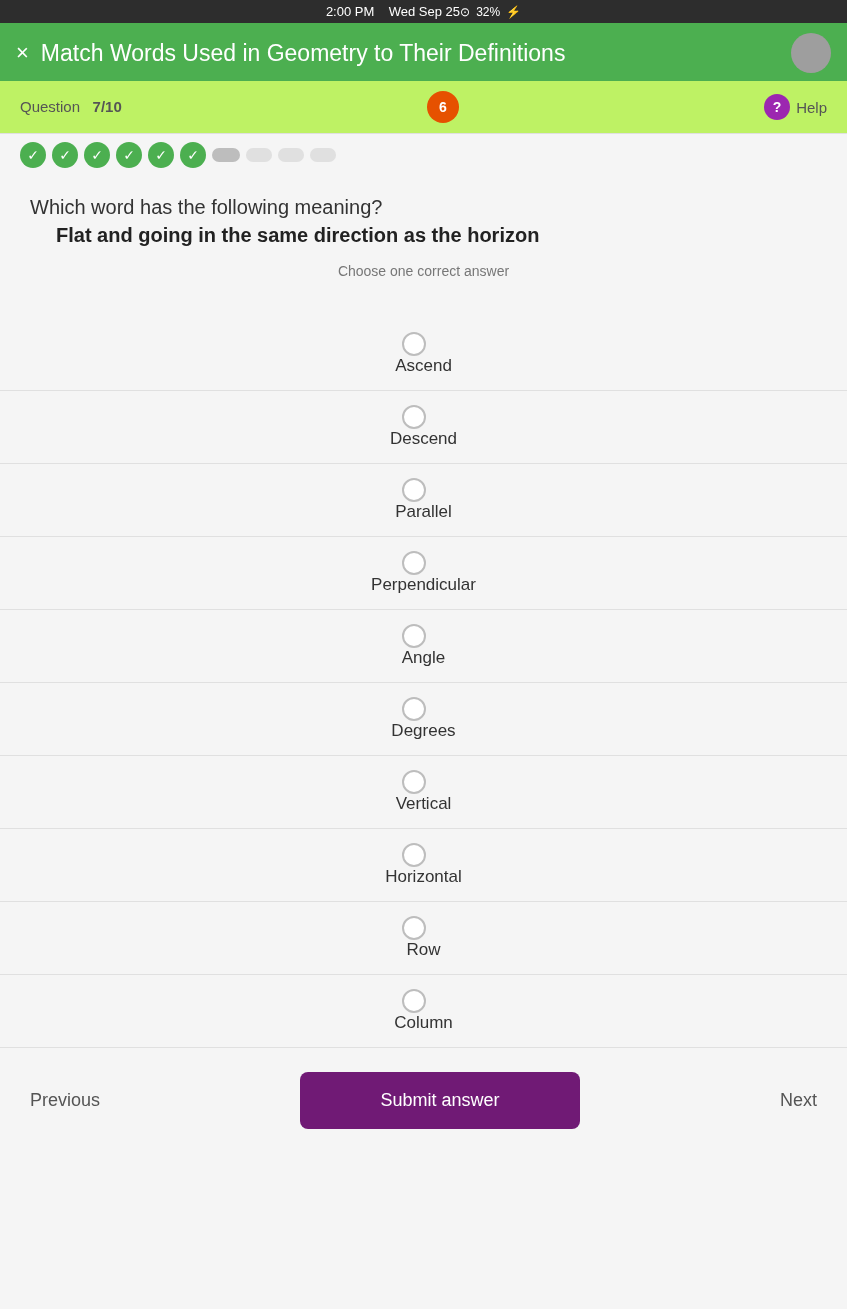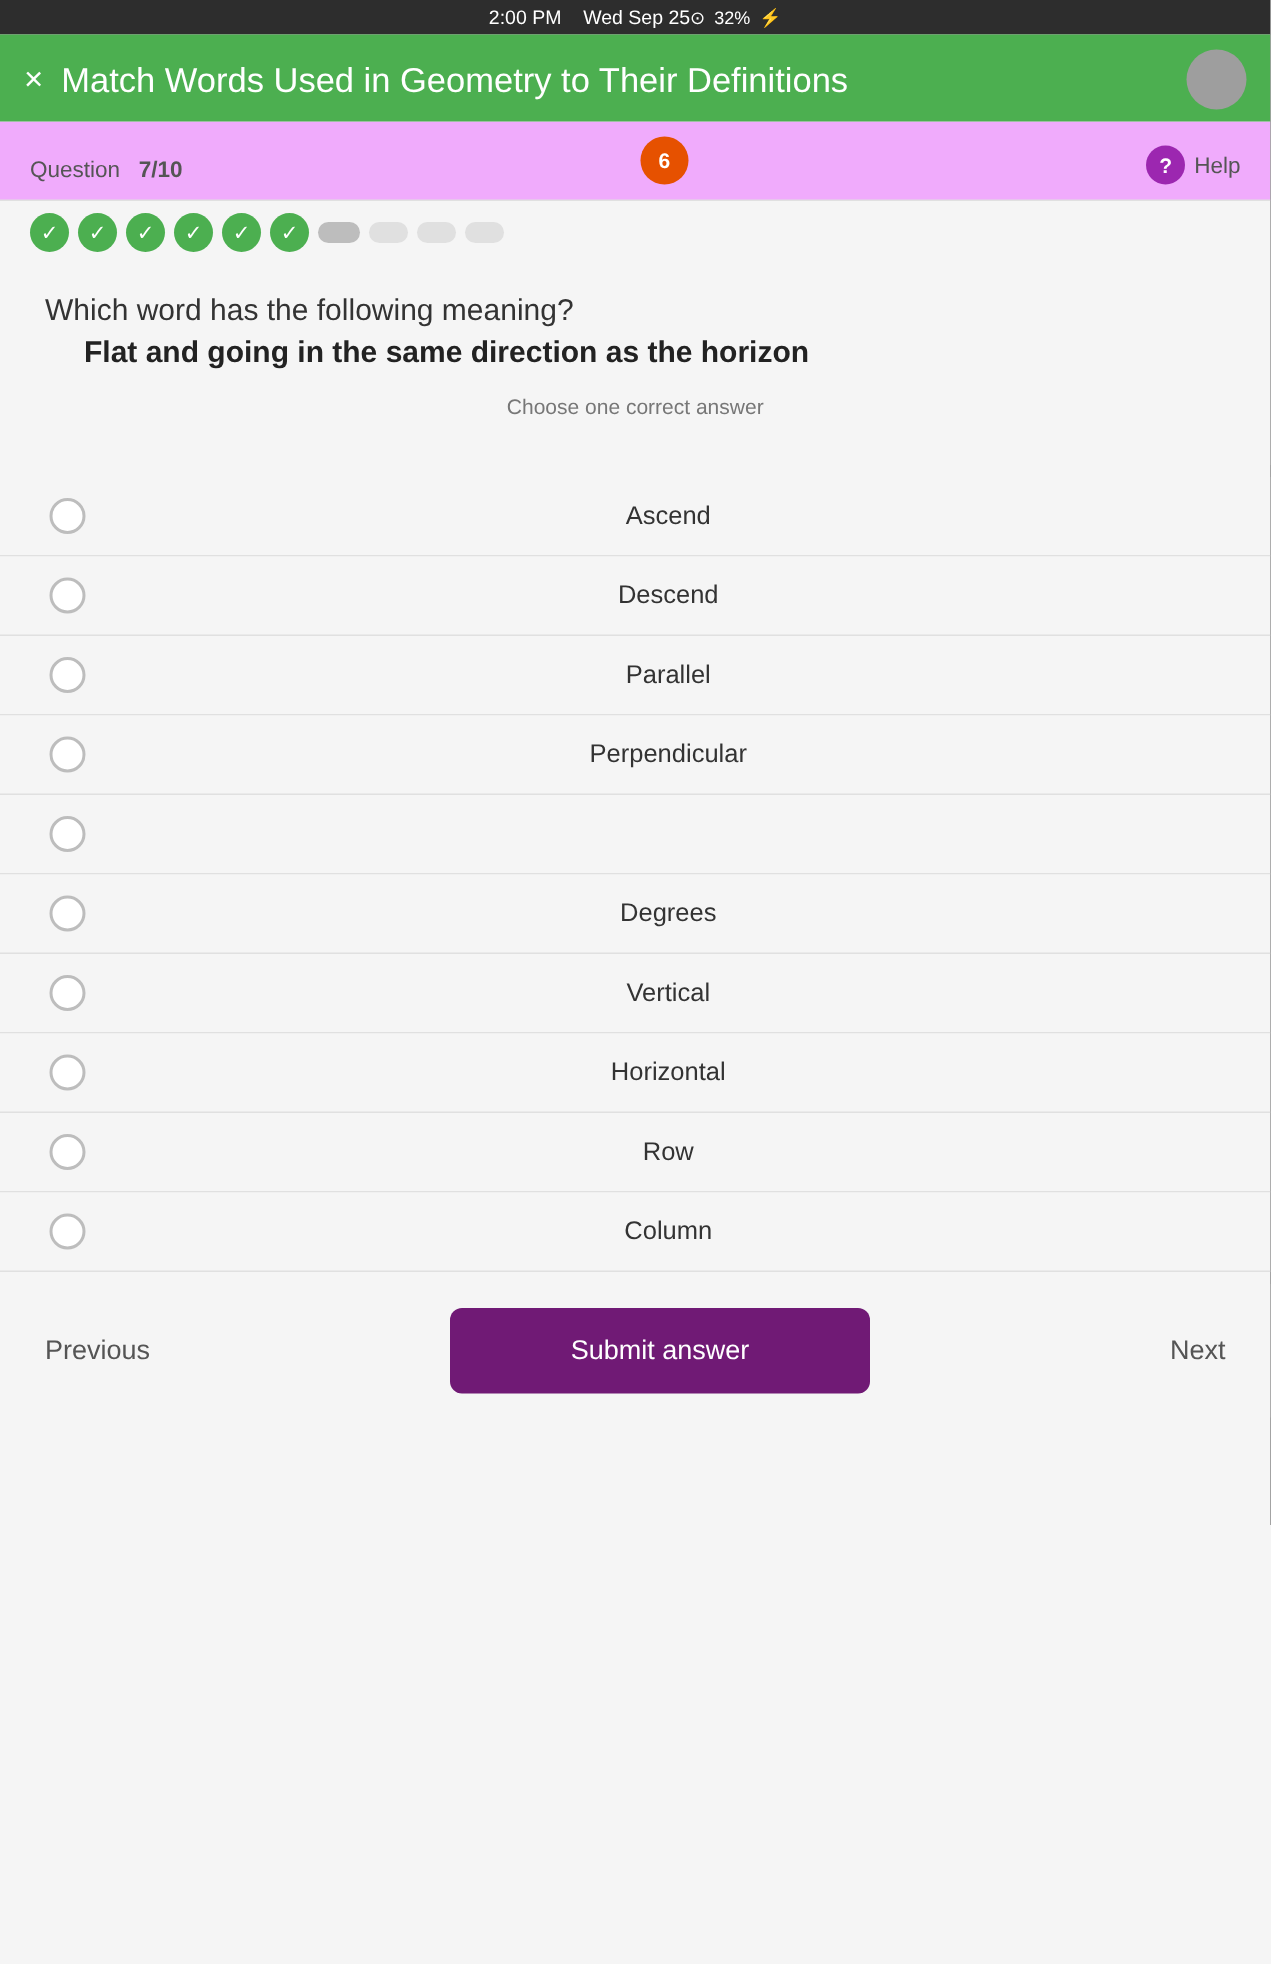--- a/index.html
+++ b/index.html
@@ -58,24 +58,24 @@
     }
     .avatar-circle {
       width: 40px;
       height: 40px;
       border-radius: 50%;
       background: #9e9e9e;
       margin-left: 8px;
     }
     
     .sub-header {
-      background: #f0abfc;
+      background: #bef264;
       padding: 10px 20px;
       display: flex;
-      align-items: flex-end;
+      align-items: center;
       justify-content: space-between;
       border-bottom: 1px solid #e0e0e0;
     }
     .question-label {
       font-size: 15px;
       color: #555;
     }
     .score-badge {
       background: #e65100;
       color: white;
@@ -169,20 +169,21 @@
       list-style: none;
       margin-top: 8px;
     }
     .option-item {
       display: flex;
       align-items: center;
       padding: 14px 33px;
       border-bottom: 1px solid #e0e0e0;
       background: #f5f5f5;
       cursor: pointer;
+      flex-direction: column;
     }
     .radio-circle {
       width: 24px;
       height: 24px;
       border-radius: 50%;
       border: 2px solid #bdbdbd;
       margin-right: 20px;
       flex-shrink: 0;
       background: white;
     }
@@ -298,20 +299,21 @@
     <li class="option-item">
       <div class="radio-circle"></div>
       <span class="option-label">Parallel</span>
     </li>
     <li class="option-item">
       <div class="radio-circle"></div>
       <span class="option-label">Perpendicular</span>
     </li>
     <li class="option-item">
       <div class="radio-circle"></div>
+      <span class="option-label">Angle</span>
     </li>
     <li class="option-item">
       <div class="radio-circle"></div>
       <span class="option-label">Degrees</span>
     </li>
     <li class="option-item">
       <div class="radio-circle"></div>
       <span class="option-label">Vertical</span>
     </li>
     <li class="option-item">

